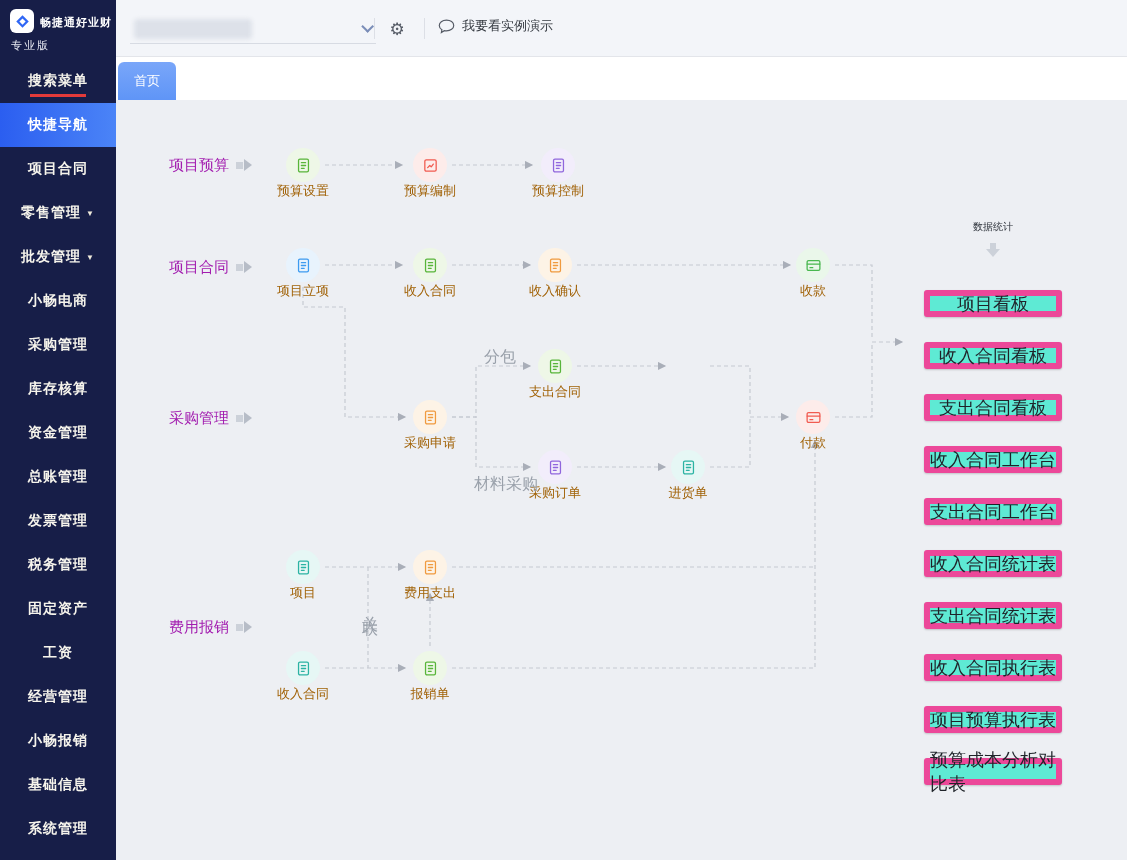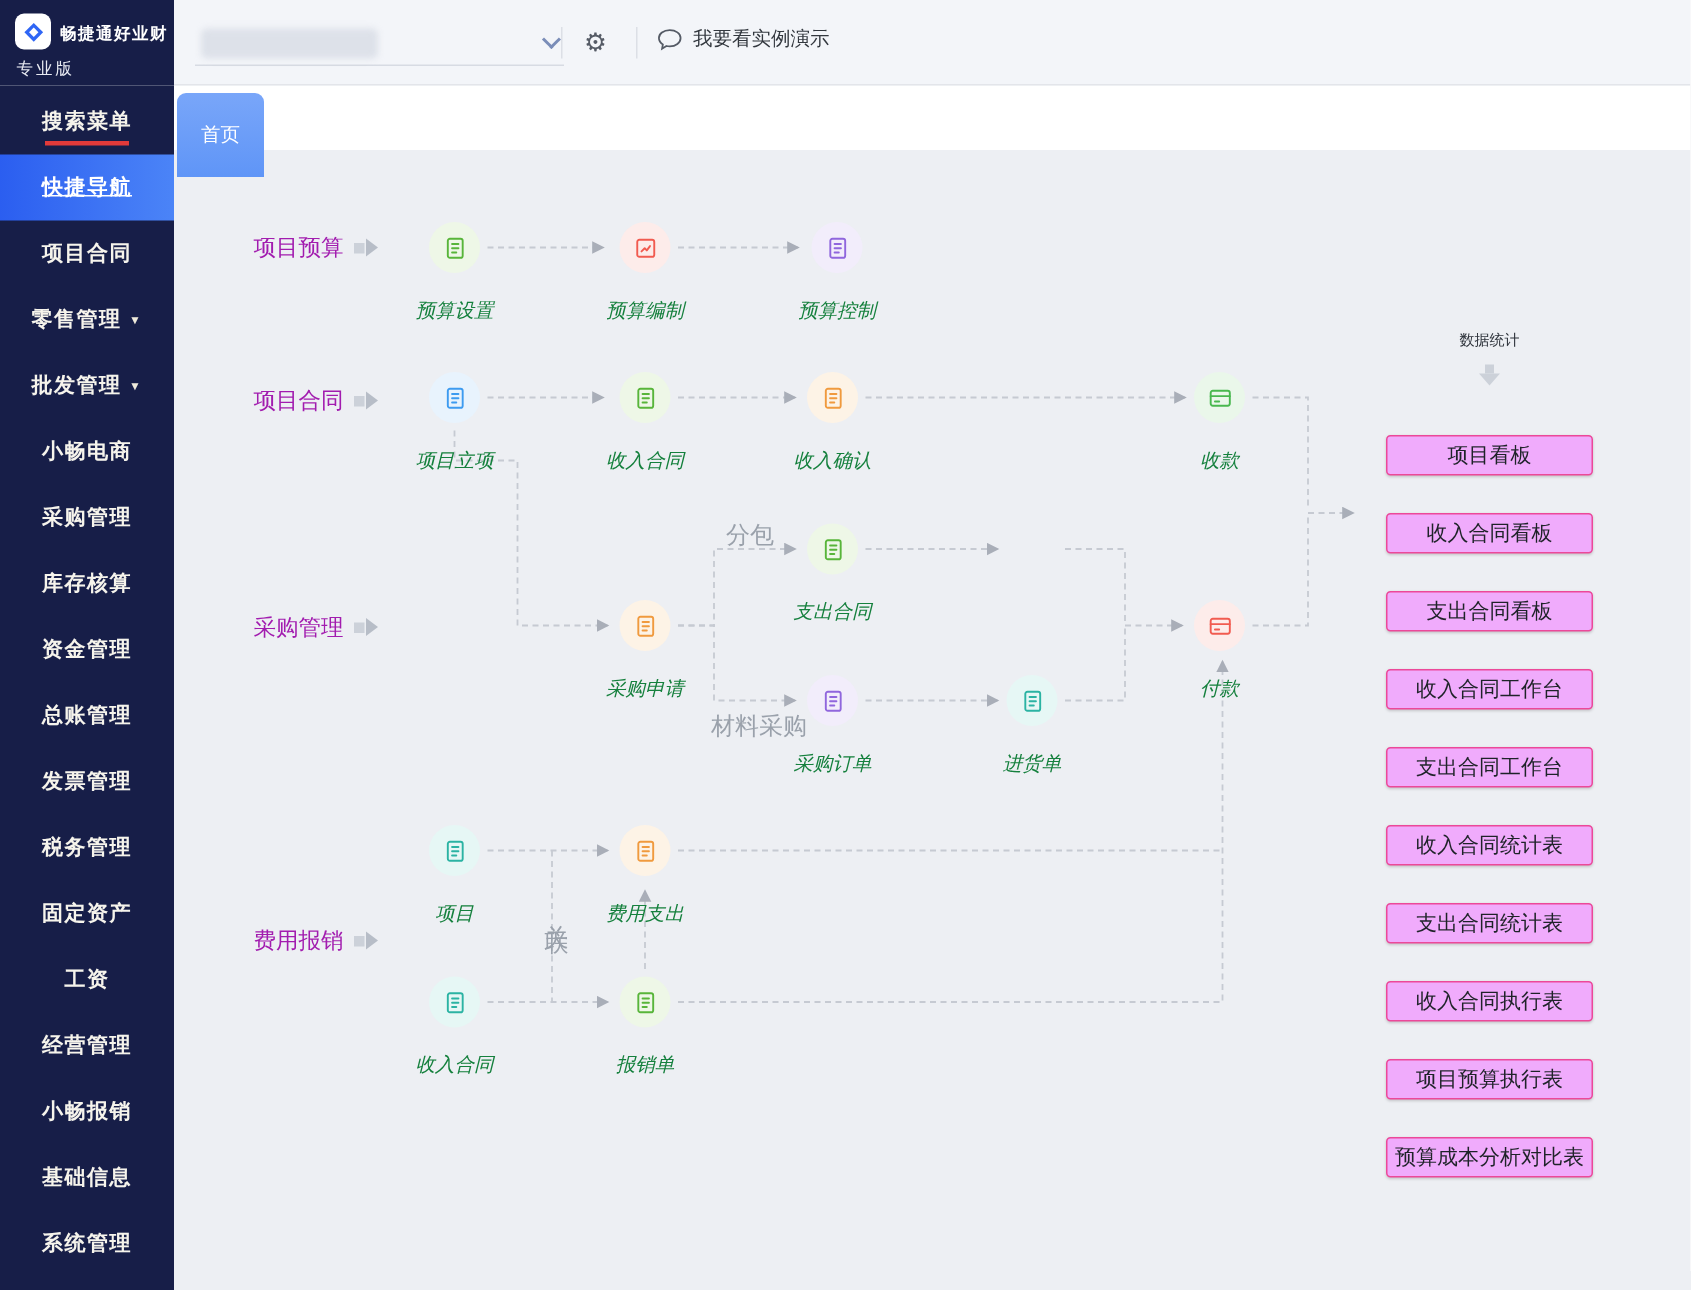--- a/index.html
+++ b/index.html
@@ -18,50 +18,50 @@
   .chevron-down { margin-left:auto; margin-right:6px; width:9px; height:9px; border-right:2px solid #7a8db8; border-bottom:2px solid #7a8db8; transform:rotate(45deg) translateY(-3px); }
   .tb-divider { position:absolute; top:18px; width:1px; height:21px; background:#dcdfe6; }
   .gear-btn { position:absolute; left:268px; top:16px; width:26px; height:26px; display:flex; align-items:center; justify-content:center; font-size:17px; color:#555b66; cursor:pointer; }
   .demo-link { position:absolute; left:322px; top:17px; display:flex; align-items:center; gap:7px; font-size:13px; color:#33383f; cursor:pointer; }
   .demo-link svg { width:17px; height:15px; }
 
   
   .sidebar { position:absolute; left:0; top:57px; width:116px; height:803px; background:#171e48; z-index:2; padding-top:2px; }
   .side-item { position:relative; height:44px; display:flex; align-items:center; justify-content:center; color:#f6f4ec; font-size:14px; font-weight:600; letter-spacing:1px; cursor:pointer; }
   .side-item .caret { font-size:8px; margin-left:5px; color:#efeadb; }
-  .side-item.active { background:linear-gradient(90deg,#2b5ef0,#4b84f7); color:#fff;text-decoration:underline; }
+  .side-item.active { background:linear-gradient(90deg,#2b5ef0,#4b84f7); color:#fff; }
   .red-underline { position:absolute; left:30px; bottom:6px; width:56px; height:3px; background:#e23a3a; }
 
   
   .tabstrip { position:absolute; left:116px; top:57px; width:1011px; height:43px; background:#ffffff; z-index:1; }
-  .tab { position:absolute; left:2px; top:5px; width:58px; height:56px; background:linear-gradient(180deg,#79a6f9,#5f95f7); color:#fff; font-size:13px; display:flex; align-items:center; justify-content:center; border-radius:6px 6px 0 0; cursor:pointer; }
+  .tab { position:absolute; left:2px; top:5px; width:58px; height:38px; background:linear-gradient(180deg,#79a6f9,#5f95f7); color:#fff; font-size:13px; display:flex; align-items:center; justify-content:center; border-radius:6px 6px 0 0; cursor:pointer; }
 
   
   .main { position:absolute; left:116px; top:100px; width:1011px; height:760px; background:#edeff3; }
   .flow { position:absolute; inset:0; }
   .connectors { position:absolute; left:0; top:0; }
 
   .row-label { position:absolute; left:36px; width:100px; height:20px; display:flex; align-items:center; justify-content:flex-end; gap:7px; font-size:15px; color:#a21caf; font-weight:500; }
   .rarrow { display:inline-flex; align-items:center; }
   .rarrow .bar { width:7px; height:7px; background:#ccd1d9; margin-right:1px; }
   .rarrow .tri { width:0; height:0; border-top:6px solid transparent; border-bottom:6px solid transparent; border-left:8px solid #b7bdc7; }
 
   .node { position:absolute; width:90px; text-align:center; cursor:pointer; }
   .node .circle { width:34px; height:34px; border-radius:50%; margin:0 auto; display:flex; align-items:center; justify-content:center; background:var(--bg); color:var(--c); }
   .node .glyph { width:17px; height:17px; stroke:currentColor; fill:none; stroke-width:1.8; stroke-linecap:round; stroke-linejoin:round; }
-  .node .nlabel { display:block; margin-top:16px; font-size:13px; color:#15803d;font-style:italic; }
+  .node .nlabel { display:block; margin-top:0; font-size:13px; color:#a16207; }
 
   .edge-label { position:absolute; font-size:16px; color:#9aa1ab; }
   .edge-label.vertical { writing-mode:vertical-rl; letter-spacing:4px; }
 
   .stats-title { position:absolute; left:827px; top:120px; width:100px; text-align:center; font-size:10px; color:#2e333b; font-weight:500; }
   .down-indicator { position:absolute; left:869px; top:143px; width:16px; }
   .down-indicator .bar { width:6px; height:6px; background:#ccd1d9; margin:0 auto; }
   .down-indicator .tri { width:0; height:0; margin:0 auto; border-left:7px solid transparent; border-right:7px solid transparent; border-top:8px solid #ccd1d9; }
-  .stat-btn { position:absolute; left:808px; width:138px; height:27px; background:#f0abfc; border:1px solid #ec4899; border-radius:3px; box-shadow:0 1px 2px rgba(0,0,0,.18); font-size:14px; color:#1f2329; display:flex; align-items:center; justify-content:center; cursor:pointer; }
+  .stat-btn { position:absolute; left:808px; width:138px; height:27px; background:#5eead4; border:6px solid #ec4899; border-radius:3px; box-shadow:0 1px 2px rgba(0,0,0,.18); font-size:18px; color:#1f2329; display:flex; align-items:center; justify-content:center; cursor:pointer; }
 </style>
 </head>
 <body>
 
 <svg width="0" height="0" style="position:absolute">
   <defs>
     <symbol id="ic-doc" viewBox="0 0 24 24">
         <rect x="5" y="3" width="14" height="18" rx="2"></rect>
         <path d="M9 8h6M9 12h6M9 16h4"></path>
       </symbol>

